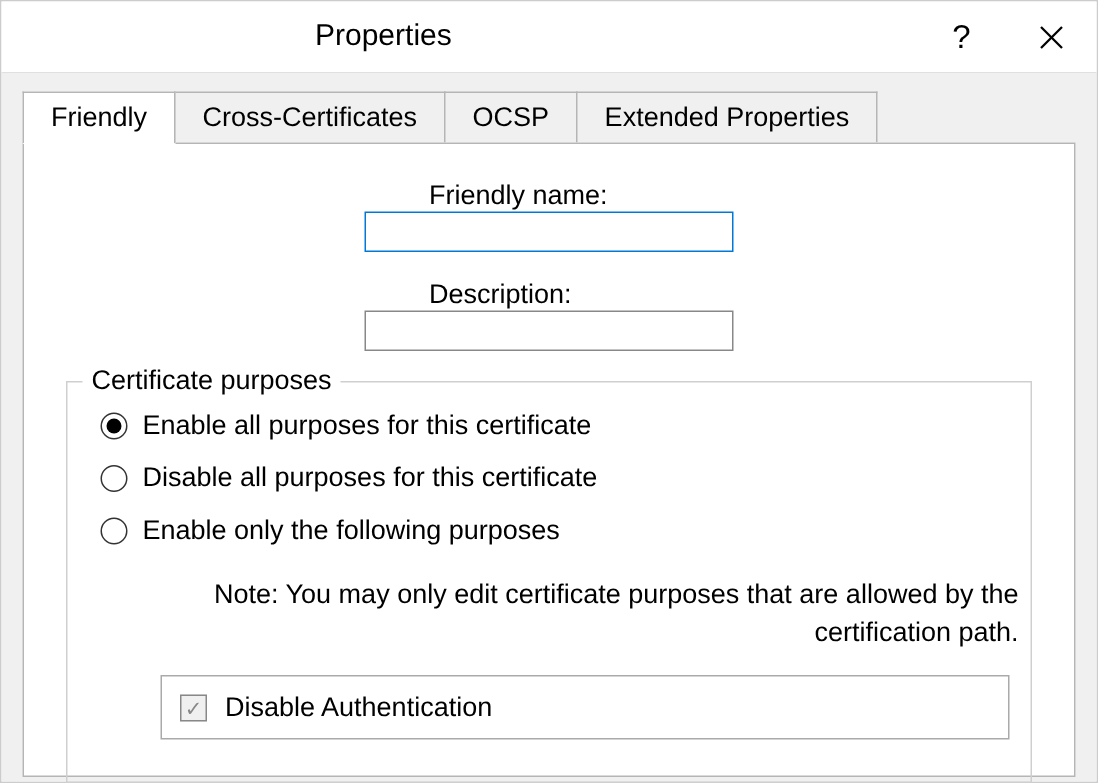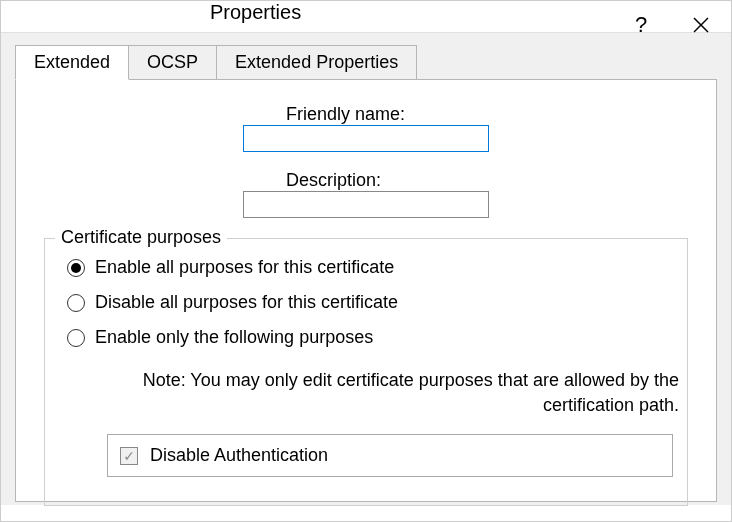--- a/index.html
+++ b/index.html
@@ -14,23 +14,23 @@
       height: 522px;
       overflow: hidden;
     }
     .dialog {
       background: #ffffff;
       width: 100%;
       height: 100%;
       border: 1px solid #ccc;
     }
     .titlebar {
-      height: 32px;
-      display: flex;
-      align-items: flex-start;
+      height: 48px;
+      display: flex;
+      align-items: center;
       padding-left: 10px;
       background: #ffffff;
       border-bottom: 1px solid #e0e0e0;
     }
     .title-blur {
       width: 195px;
       height: 28px;
       margin-right: 4px;
     }
     .title-text {
@@ -214,21 +214,24 @@
           <line x1="2" y1="2" x2="16" y2="16" stroke="#000" stroke-width="1.5"></line>
           <line x1="16" y1="2" x2="2" y2="16" stroke="#000" stroke-width="1.5"></line>
         </svg>
       </div>
     </div>
   </div>
 
   <div class="dialog-body">
     <div class="tabs">
       <div class="tab active">
-        <span>Extended</span>
+        <span>Friendly</span>
+      </div>
+      <div class="tab">
+        <span>Cross-Certificates</span>
       </div>
       <div class="tab">
         <span>OCSP</span>
       </div>
       <div class="tab">
         <span>Extended Properties</span>
       </div>
     </div>
 
     <div class="tab-content">

